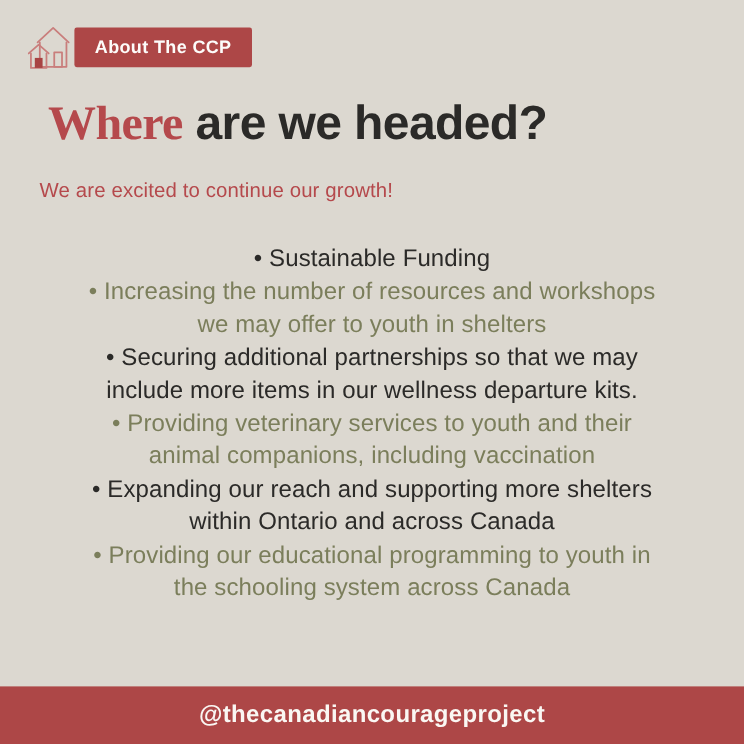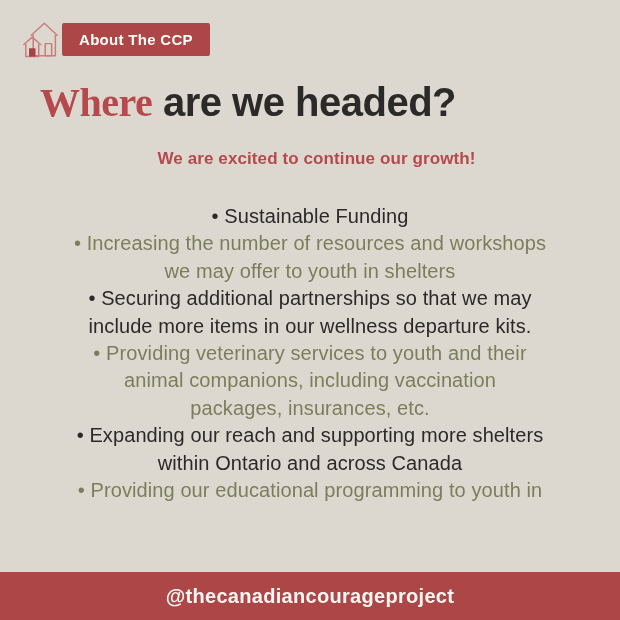--- a/index.html
+++ b/index.html
@@ -26,23 +26,23 @@
     font-size:15px;font-weight:700;letter-spacing:.3px;
   }
   .title{
     position:absolute;top:79px;left:40px;right:30px;
     font-size:40px;font-weight:700;letter-spacing:-.5px;
     color:var(--dark,#2b2a28);white-space:nowrap;
   }
   .title .highlight{color:var(--accent-text,#b5494c);font-family:Liberation Serif, serif;}
   .subtitle{
     position:absolute;top:147px;left:33px;right:20px;
-    text-align:center;
+    text-align:left;
     color:var(--accent-text,#b5494c);
-    font-size:17px;font-weight:700;line-height:24px;letter-spacing:.1px;
+    font-size:17px;font-weight:400;line-height:24px;letter-spacing:.1px;
   }
   .goals{
     position:absolute;top:203px;left:28px;right:28px;
     text-align:center;
     font-size:20px;line-height:27.4px;letter-spacing:.1px;
   }
   .goal-line.tone-dark{color:var(--dark,#2b2a28);}
   .goal-line.tone-olive{color:var(--olive,#7b7e5b);text-align:center;}
   .footer{
     position:absolute;left:0;right:0;bottom:0;height:48px;
@@ -79,23 +79,23 @@
   </div>
 
   <div class="goals" id="goals">
       <div class="goal-line tone-dark">• Sustainable Funding</div>
       <div class="goal-line tone-olive">• Increasing the number of resources and workshops</div>
       <div class="goal-line tone-olive">we may offer to youth in shelters</div>
       <div class="goal-line tone-dark">• Securing additional partnerships so that we may</div>
       <div class="goal-line tone-dark">include more items in our wellness departure kits.</div>
       <div class="goal-line tone-olive">• Providing veterinary services to youth and their</div>
       <div class="goal-line tone-olive">animal companions, including vaccination</div>
-      <div class="goal-line tone-olive">packages, insurances, etc.</div>
       <div class="goal-line tone-dark">• Expanding our reach and supporting more shelters</div>
       <div class="goal-line tone-dark">within Ontario and across Canada</div>
       <div class="goal-line tone-olive">• Providing our educational programming to youth in</div>
+      <div class="goal-line tone-olive">the schooling system across Canada</div>
     </div>
 
   <div class="footer">
     <span>@thecanadiancourageproject</span>
   </div>
 
 </div>
 
 </body></html>

